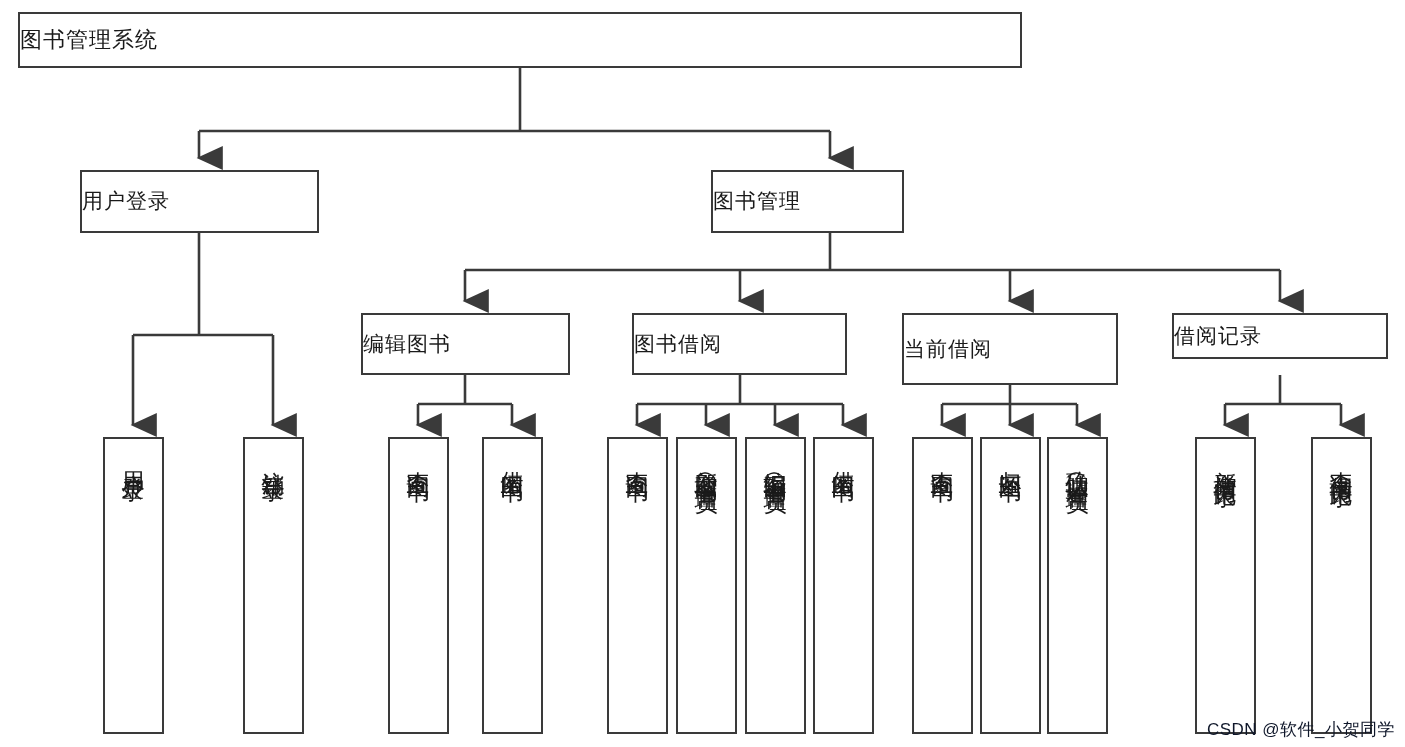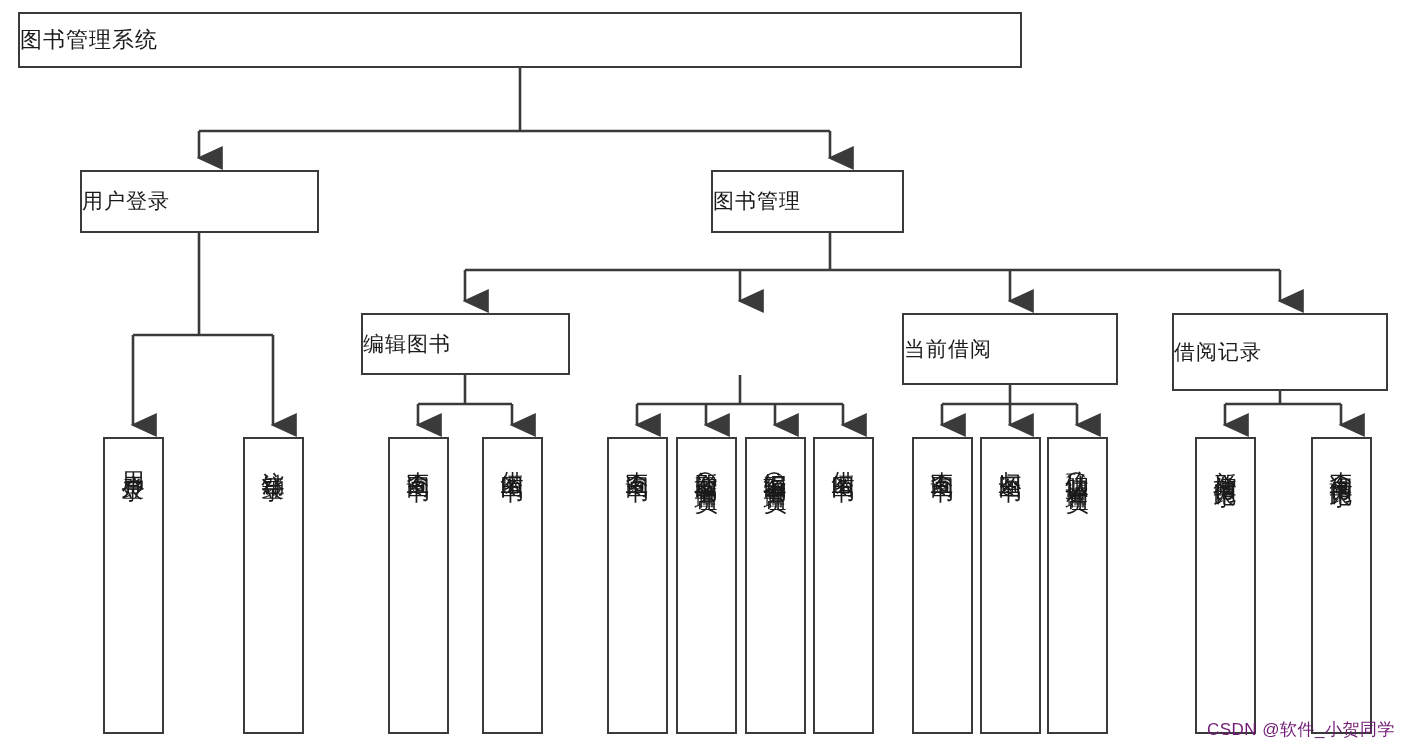--- a/index.html
+++ b/index.html
@@ -54,21 +54,21 @@
     max-height:272px;
     text-align:start;
   }
 
   
   #watermark{
     position:absolute;
     right:10px;
     bottom:6px;
     font-size:17px;
-    color:#701a75;
+    color:#0f172a;
     letter-spacing:0.5px;
     white-space:nowrap;
     font-family:"Liberation Sans","DejaVu Sans",sans-serif;
   }
 </style>
 </head>
 <body>
 
 <div id="diagram">
 
@@ -133,26 +133,29 @@
   </div>
 
   <div class="node lvl1" style="left:711px;top:170px;width:193px;height:63px;">
     <span class="label">图书管理</span>
   </div>
 
   <div class="node lvl2" style="left:361px;top:313px;width:209px;height:62px;">
     <span class="label">编辑图书</span>
   </div>
 
+  <div class="node lvl2" style="left:632px;top:313px;width:215px;height:62px;">
+    <span class="label">图书借阅</span>
+  </div>
 
   <div class="node lvl2" style="left:902px;top:313px;width:216px;height:72px;">
     <span class="label">当前借阅</span>
   </div>
 
-  <div class="node lvl2" style="left:1172px;top:313px;width:216px;height:78px;">
+  <div class="node lvl2" style="left:1172px;top:313px;width:216px;height:46px;">
     <span class="label">借阅记录</span>
   </div>
 
   <div class="node leaf" style="left:103px;top:437px;width:61px;height:297px;">
     <span class="label">用户登录</span>
   </div>
 
   <div class="node leaf" style="left:243px;top:437px;width:61px;height:297px;">
     <span class="label">注销登录</span>
   </div>

